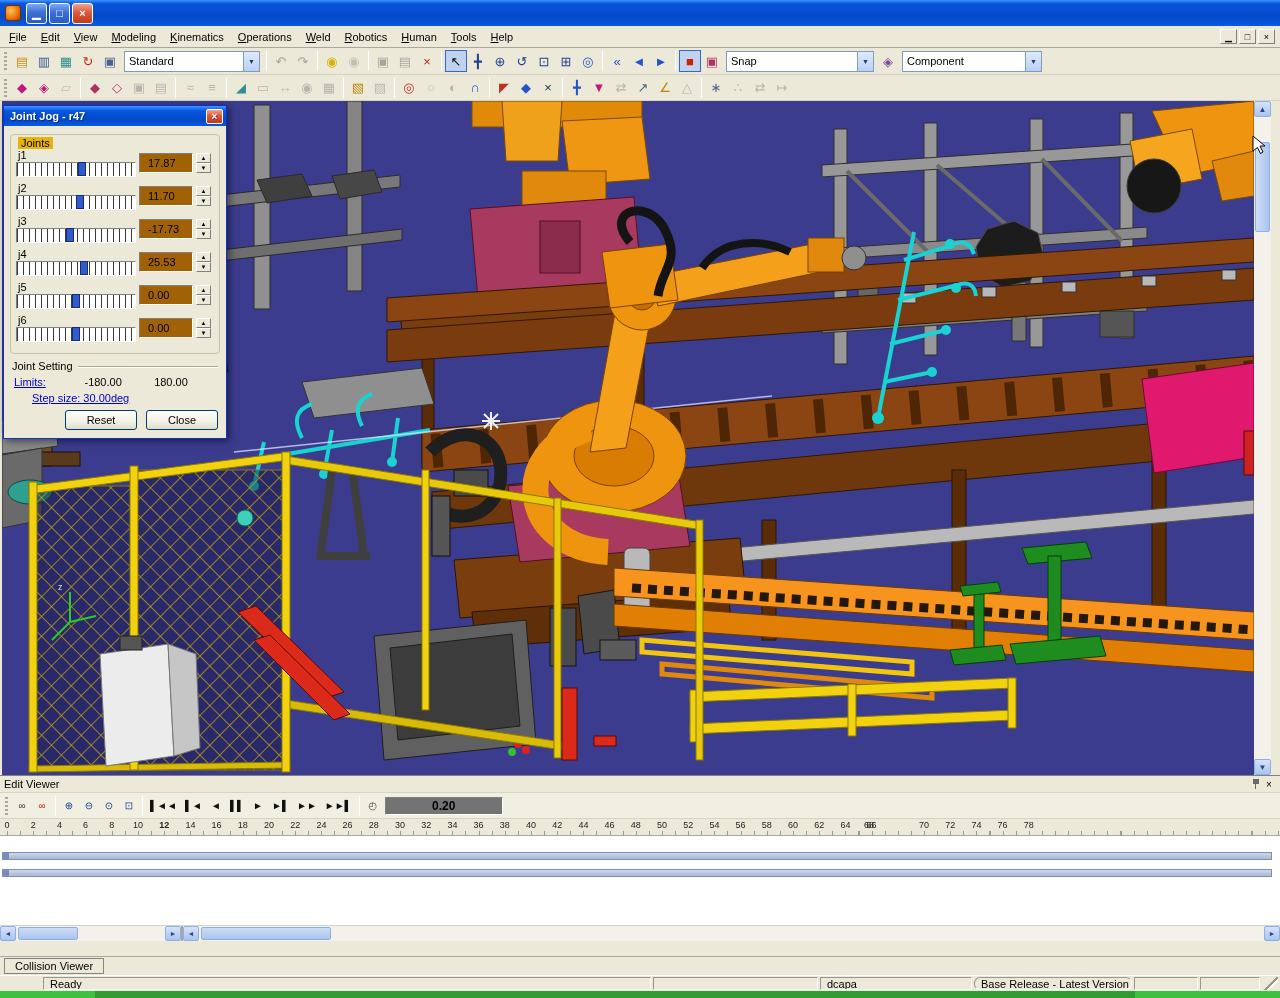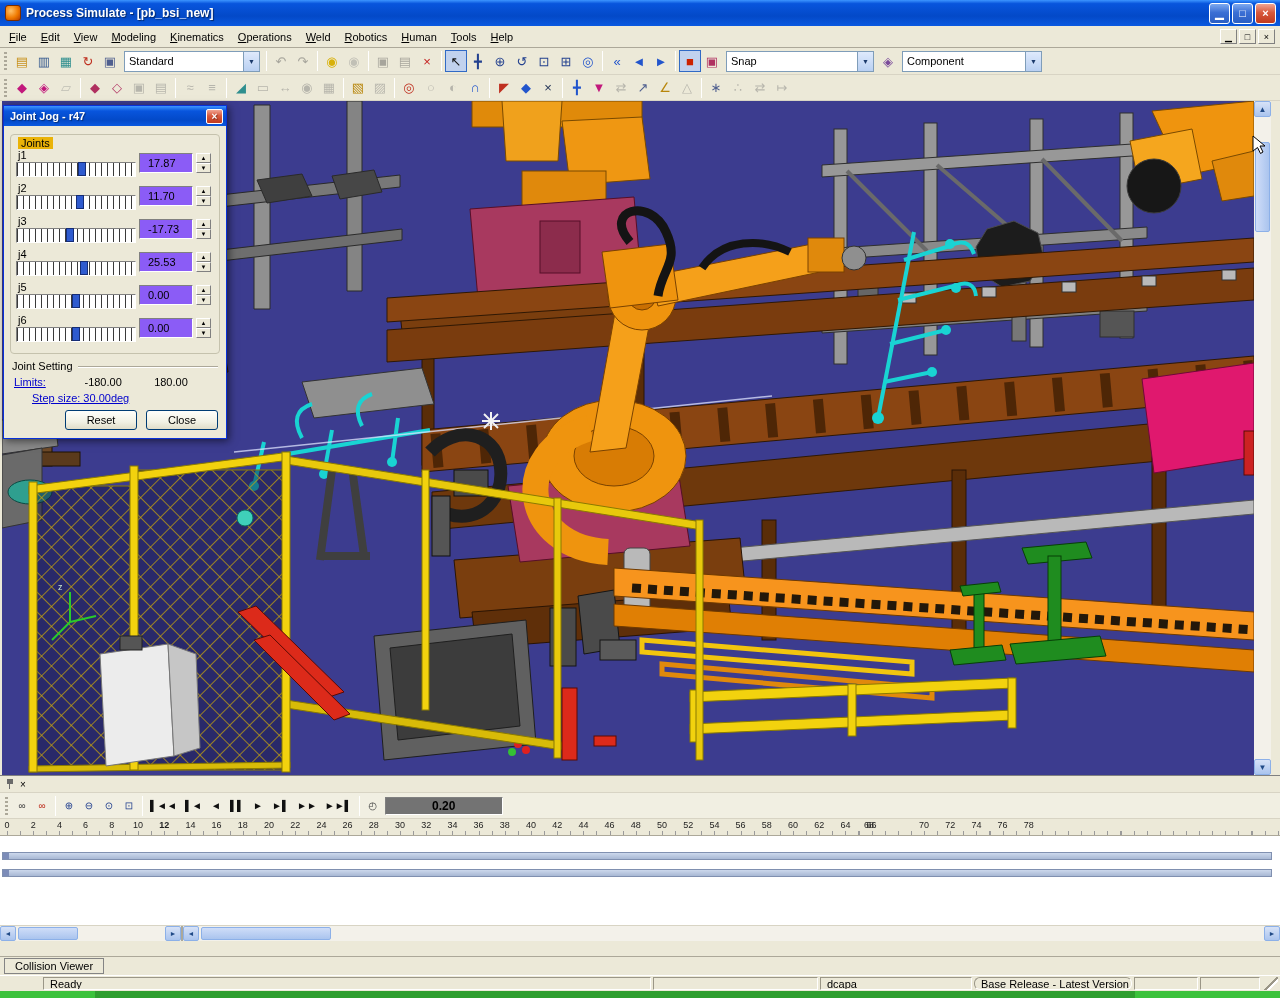--- a/index.html
+++ b/index.html
@@ -72,21 +72,21 @@
     background:linear-gradient(180deg,#f0a492,#d8593c 45%,#c13a1e); }
   .group { border:1px solid #c5c2ad; border-radius:4px; margin:8px 6px 4px 6px; padding:2px 5px 6px 5px; }
   .group-label { display:inline-block; background:#eab308; margin-top:-9px; margin-left:2px; padding:0 3px; }
   .joint-row { position:relative; height:33px; }
   .jlabel { position:absolute; left:2px; top:0; }
   .slider { position:absolute; left:0; top:13px; width:120px; height:15px; background:#fff;
     border:1px solid; border-color:#808080 #fff #fff #808080;
     background-image:repeating-linear-gradient(90deg,#3a3a3a 0 1px,transparent 1px 6px); }
   .sthumb { position:absolute; top:-1px; width:8px; height:14px; background:#2f5bcf;
     border:1px solid #152d77; }
-  .jvalue { position:absolute; right:21px; top:4px; width:54px; height:20px; background:#8b5cf6;
+  .jvalue { position:absolute; right:21px; top:4px; width:54px; height:20px; background:#a16207;
     border:1px solid; border-color:#808080 #fff #fff #808080; padding:3px 0 12px 8px; }
   .spin { position:absolute; right:3px; top:4px; width:15px; height:20px; display:flex; flex-direction:column; }
   .spin span { flex:1; font-size:6px; display:flex; align-items:center; justify-content:center;
     background:#ece9d8; border:1px solid; border-color:#fff #808080 #808080 #fff; }
   .section-label { display:flex; align-items:center; margin:6px 8px 4px 8px; }
   .section-label::after { content:""; flex:1; margin-left:5px; border-top:1px solid #aca899;
     box-shadow:0 1px 0 #fff; }
   .limits-row { display:flex; align-items:center; margin:2px 10px; }
   .limits-row .low { width:62px; text-align:right; margin-left:14px; }
   .limits-row .high { width:66px; text-align:right; margin-right:10px; }
@@ -166,21 +166,20 @@
     linear-gradient(135deg, transparent 0 50%, #9a9687 50% 60%, #fff 60% 70%, transparent 70%); }
 
   .bottom-strip { height:7px;
     background:linear-gradient(90deg,#3cc23c 0 95px,#2f9e2f 95px 1135px,#3cc23c 1135px); }
 </style>
 </head>
 <body>
 
 <div class="titlebar">
   <div class="app-icon"></div>
-  <span class="title-text">Process Simulate - [pb_bsi_new]</span>
   <div class="tb-buttons">
     <div class="wbtn">▁</div>
     <div class="wbtn">□</div>
     <div class="wbtn close">×</div>
   </div>
 </div>
 
 <div class="menubar">
   <div class="menu-items" id="menu-items">
       <span class="menu-item">File</span>
@@ -742,20 +741,21 @@
     </div>
     <div class="btn-row">
       <div class="xp-btn">Reset</div>
       <div class="xp-btn">Close</div>
     </div>
   </div>
 </div>
 
 <div class="editor">
   <div class="ev-header">
+    <span class="t">Edit Viewer</span>
     <span class="pin-icon"></span>
     <span class="ev-close">×</span>
   </div>
   <div class="ev-toolbar" id="ev-toolbar">
       <div class="tb-grip"></div>
       <div class="tb-btn">
         <span class="glyph" style="color: rgb(68, 68, 68);">∞</span>
       </div>
       <div class="tb-btn">
         <span class="glyph" style="color: rgb(191, 48, 32);">∞</span>

